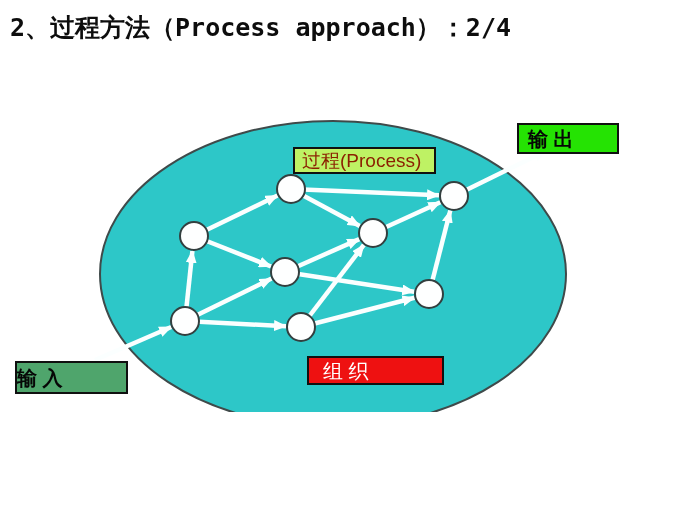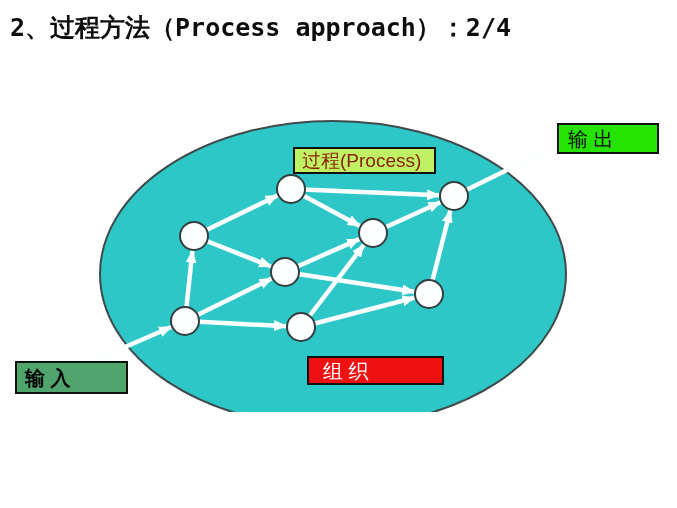--- a/index.html
+++ b/index.html
@@ -34,25 +34,25 @@
     align-items: center;
     white-space: pre;
     line-height: 1;
   }
   .process-box {
     left: 293px; top: 147px; width: 143px; height: 27px;
     font-size: 19px; padding-left: 7px;
   }
   .output-box {
     left: 517px; top: 123px; width: 102px; height: 31px;
-    font-size: 20px; font-weight: normal; padding-left: 9px; margin-left: 40px;
+    font-size: 20px; font-weight: bold; padding-left: 9px;
   }
   .input-box {
     left: 15px; top: 361px; width: 113px; height: 33px;
-    font-size: 20px; font-weight: bold; padding-left: 8px;
+    font-size: 20px; font-weight: bold; 
   }
   .org-box {
     left: 307px; top: 356px; width: 137px; height: 29px;
     font-size: 20px; padding-left: 14px; align-items: center;
   }
 </style>
 </head>
 <body>
 
 <div class="slide">

